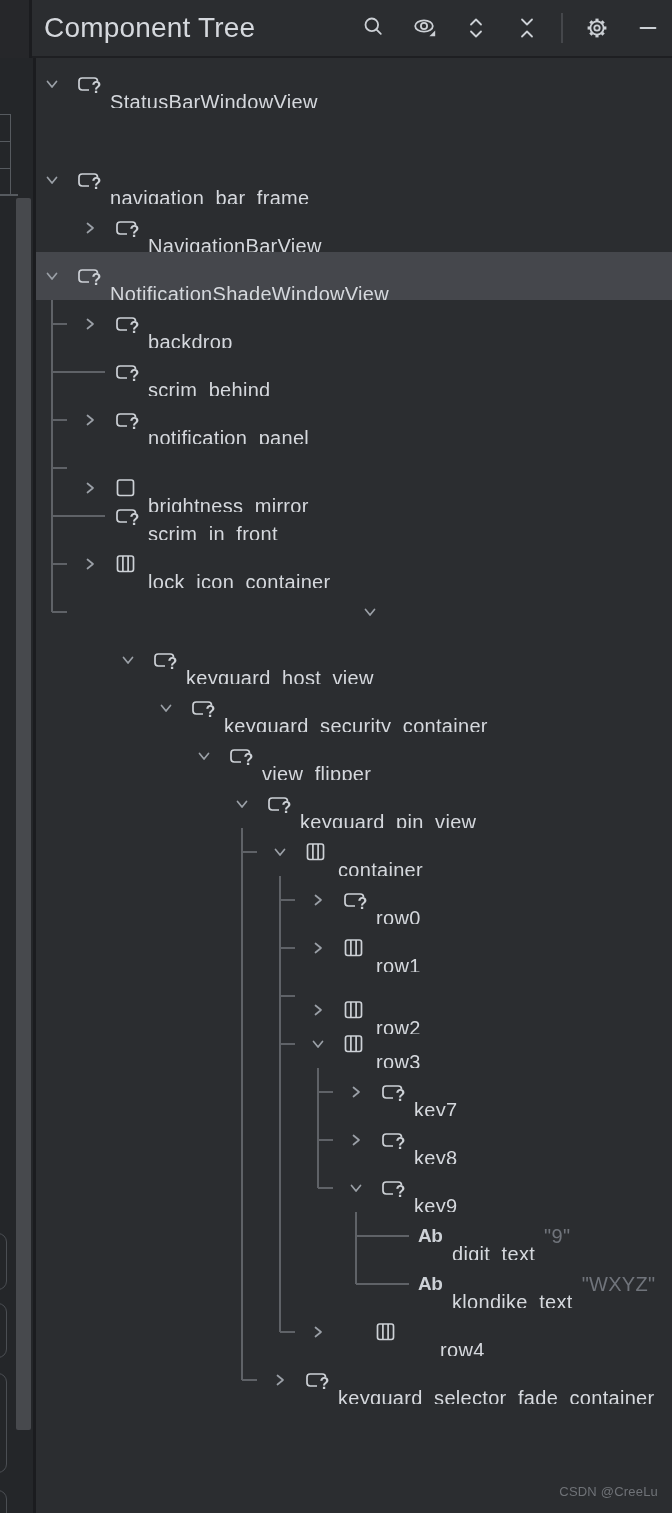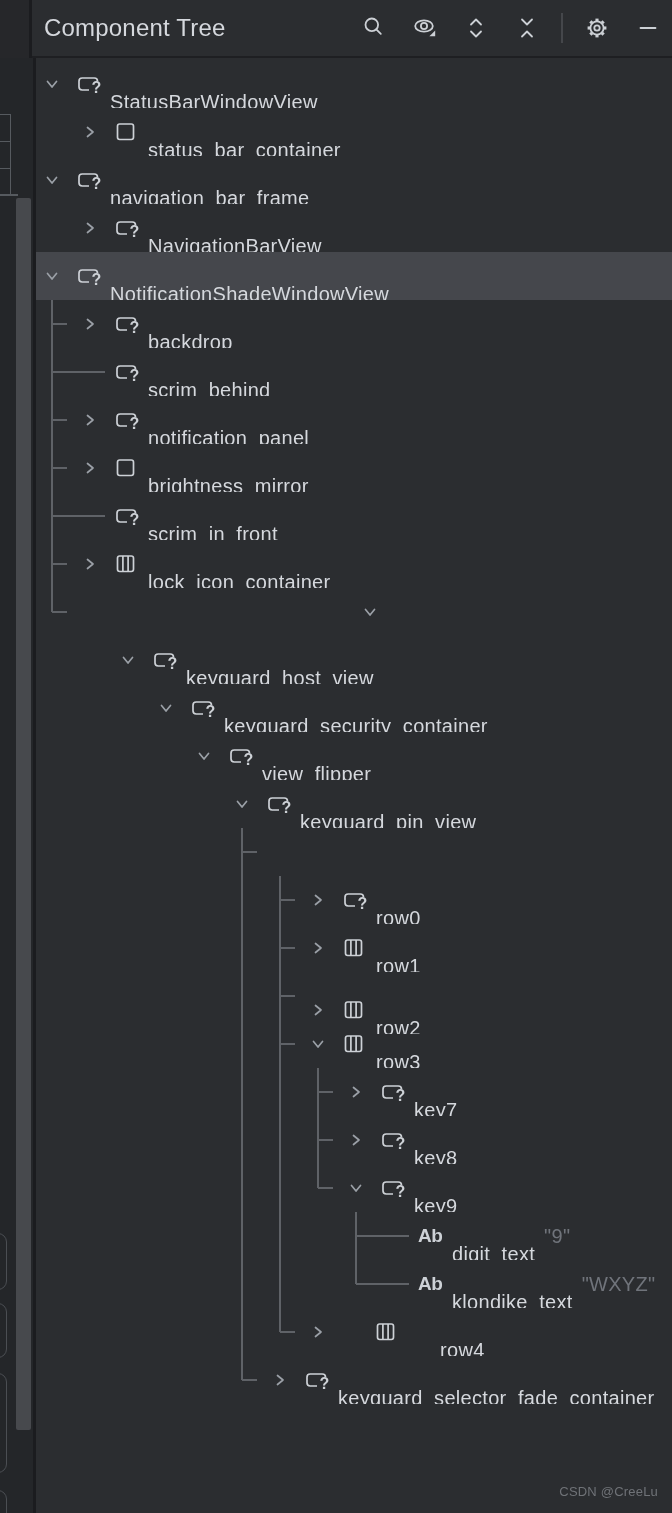--- a/index.html
+++ b/index.html
@@ -6,21 +6,21 @@
   .stage{
     position:relative;width:672px;height:1513px;overflow:hidden;
     background:var(--panel,#2b2d30);
     font-family:"Liberation Sans","DejaVu Sans",sans-serif;
     -webkit-font-smoothing:antialiased;
   }
   
   .header{position:absolute;top:0;left:32px;right:0;height:56px;
     display:flex;align-items:center;border-bottom:2px solid var(--hborder,#1e1f22);
     background:var(--panel,#2b2d30);z-index:5;}
-  .title{margin-left:12px;font-size:24px;letter-spacing:.2px;color:var(--text,#d5d8dd);flex:0 0 auto;}
+  .title{margin-left:12px;font-size:28px;letter-spacing:.2px;color:var(--text,#d5d8dd);flex:0 0 auto;}
   .hicons{margin-left:auto;display:flex;align-items:center;gap:17px;padding-right:7px;}
   .hbtn{width:34px;height:34px;display:flex;align-items:center;justify-content:center;flex:0 0 auto;}
   .hbtn svg{display:block;}
   .hbtn svg .st{fill:none;stroke:var(--hicon,#ccd0d5);stroke-width:1.8;stroke-linecap:round;stroke-linejoin:round;}
   .hbtn svg .fl{fill:var(--hicon,#ccd0d5);stroke:none;}
   .hsep{width:2px;height:30px;background:#45474b;flex:0 0 auto;}
   
   .corner{position:absolute;left:0;top:0;width:29px;height:58px;background:#26272a;z-index:6;}
   .cornerline{position:absolute;left:29px;top:0;width:3px;height:58px;background:#1b1c1f;z-index:7;}
   .strip{position:absolute;left:0;top:58px;width:33px;bottom:0;background:var(--strip,#242629);overflow:hidden;z-index:4;}
@@ -136,33 +136,20 @@
           </svg>
         </span>
         <span class="icn">
           <svg width="27" height="24" viewBox="0 0 27 24">
             <path d="M 22.5 9.2 Q 22.5 6 19.3 6 L 7.2 6 Q 4 6 4 9.2 L 4 14.8 Q 4 18 7.2 18 L 14 18"></path>
             <text x="16.5" y="21">?</text>
           </svg>
         </span>
         <span class="lbl">StatusBarWindowView</span>
       </div>
-      <div class="trow" style="top: 108px; padding-left: 41px;">
-        <span class="chev">
-          <svg width="14" height="14" viewBox="0 0 14 14">
-            <polyline points="4.5,2.5 10,7 4.5,11.5"></polyline>
-          </svg>
-        </span>
-        <span class="icn">
-          <svg width="27" height="24" viewBox="0 0 27 24">
-            <rect x="4.5" y="4" width="16" height="15.5" rx="2.2"></rect>
-          </svg>
-        </span>
-        <span class="lbl">status_bar_container</span>
-      </div>
       <div class="trow" style="top: 156px; padding-left: 3px;">
         <span class="chev">
           <svg width="14" height="14" viewBox="0 0 14 14">
             <polyline points="2.5,4.5 7,10 11.5,4.5"></polyline>
           </svg>
         </span>
         <span class="icn">
           <svg width="27" height="24" viewBox="0 0 27 24">
             <path d="M 22.5 9.2 Q 22.5 6 19.3 6 L 7.2 6 Q 4 6 4 9.2 L 4 14.8 Q 4 18 7.2 18 L 14 18"></path>
             <text x="16.5" y="21">?</text>
@@ -229,21 +216,21 @@
           </svg>
         </span>
         <span class="icn">
           <svg width="27" height="24" viewBox="0 0 27 24">
             <path d="M 22.5 9.2 Q 22.5 6 19.3 6 L 7.2 6 Q 4 6 4 9.2 L 4 14.8 Q 4 18 7.2 18 L 14 18"></path>
             <text x="16.5" y="21">?</text>
           </svg>
         </span>
         <span class="lbl">notification_panel</span>
       </div>
-      <div class="trow" style="top: 444px; padding-left: 41px;">
+      <div class="trow" style="top: 464px; padding-left: 41px;">
         <span class="chev">
           <svg width="14" height="14" viewBox="0 0 14 14">
             <polyline points="4.5,2.5 10,7 4.5,11.5"></polyline>
           </svg>
         </span>
         <span class="icn">
           <svg width="27" height="24" viewBox="0 0 27 24">
             <rect x="4.5" y="4" width="16" height="15.5" rx="2.2"></rect>
           </svg>
         </span>
@@ -335,20 +322,35 @@
             <polyline points="2.5,4.5 7,10 11.5,4.5"></polyline>
           </svg>
         </span>
         <span class="icn">
           <svg width="27" height="24" viewBox="0 0 27 24">
             <path d="M 22.5 9.2 Q 22.5 6 19.3 6 L 7.2 6 Q 4 6 4 9.2 L 4 14.8 Q 4 18 7.2 18 L 14 18"></path>
             <text x="16.5" y="21">?</text>
           </svg>
         </span>
         <span class="lbl">keyguard_pin_view</span>
+      </div>
+      <div class="trow" style="top: 828px; padding-left: 231px;">
+        <span class="chev">
+          <svg width="14" height="14" viewBox="0 0 14 14">
+            <polyline points="2.5,4.5 7,10 11.5,4.5"></polyline>
+          </svg>
+        </span>
+        <span class="icn">
+          <svg width="27" height="24" viewBox="0 0 27 24">
+            <rect x="4.5" y="4" width="16" height="15.5" rx="2.2"></rect>
+            <line x1="9.9" y1="4" x2="9.9" y2="19.5"></line>
+            <line x1="15.1" y1="4" x2="15.1" y2="19.5"></line>
+          </svg>
+        </span>
+        <span class="lbl">container</span>
       </div>
       <div class="trow" style="top: 876px; padding-left: 269px;">
         <span class="chev">
           <svg width="14" height="14" viewBox="0 0 14 14">
             <polyline points="4.5,2.5 10,7 4.5,11.5"></polyline>
           </svg>
         </span>
         <span class="icn">
           <svg width="27" height="24" viewBox="0 0 27 24">
             <path d="M 22.5 9.2 Q 22.5 6 19.3 6 L 7.2 6 Q 4 6 4 9.2 L 4 14.8 Q 4 18 7.2 18 L 14 18"></path>

